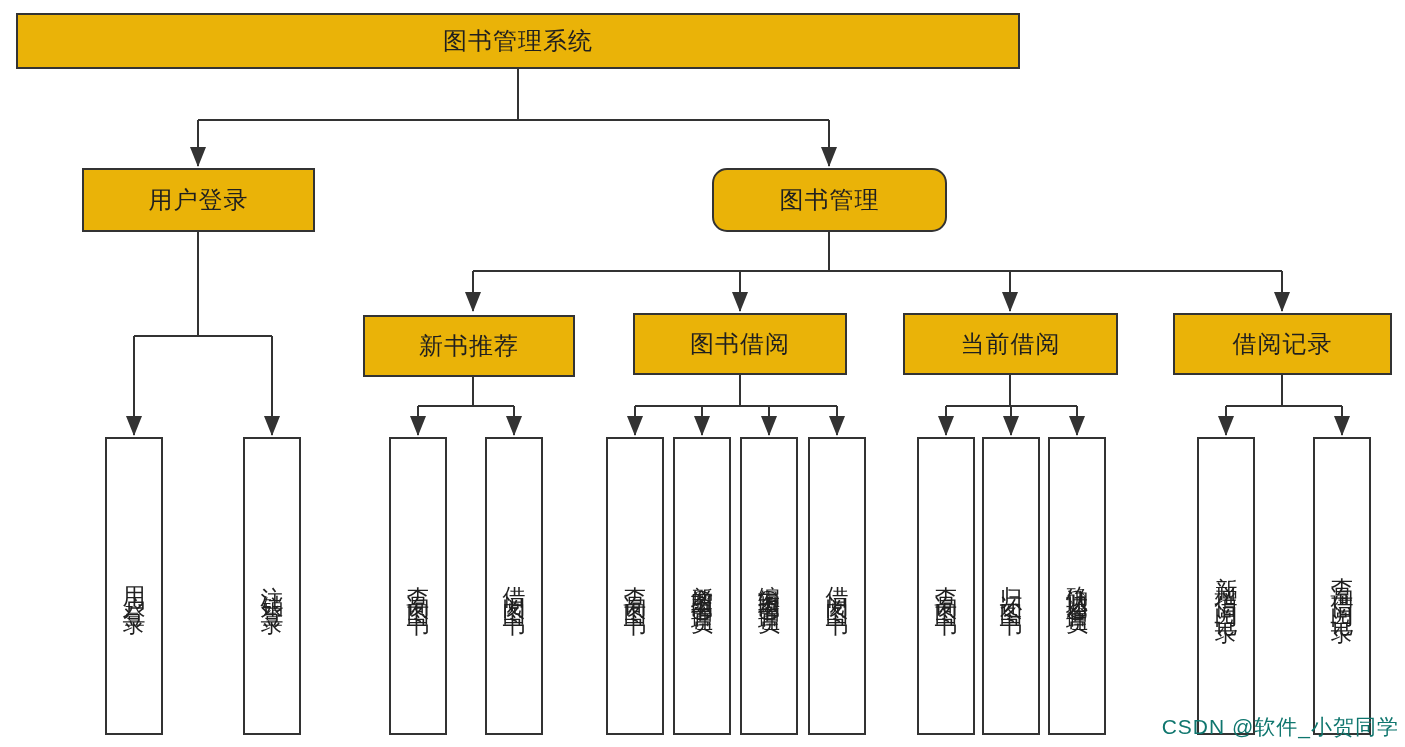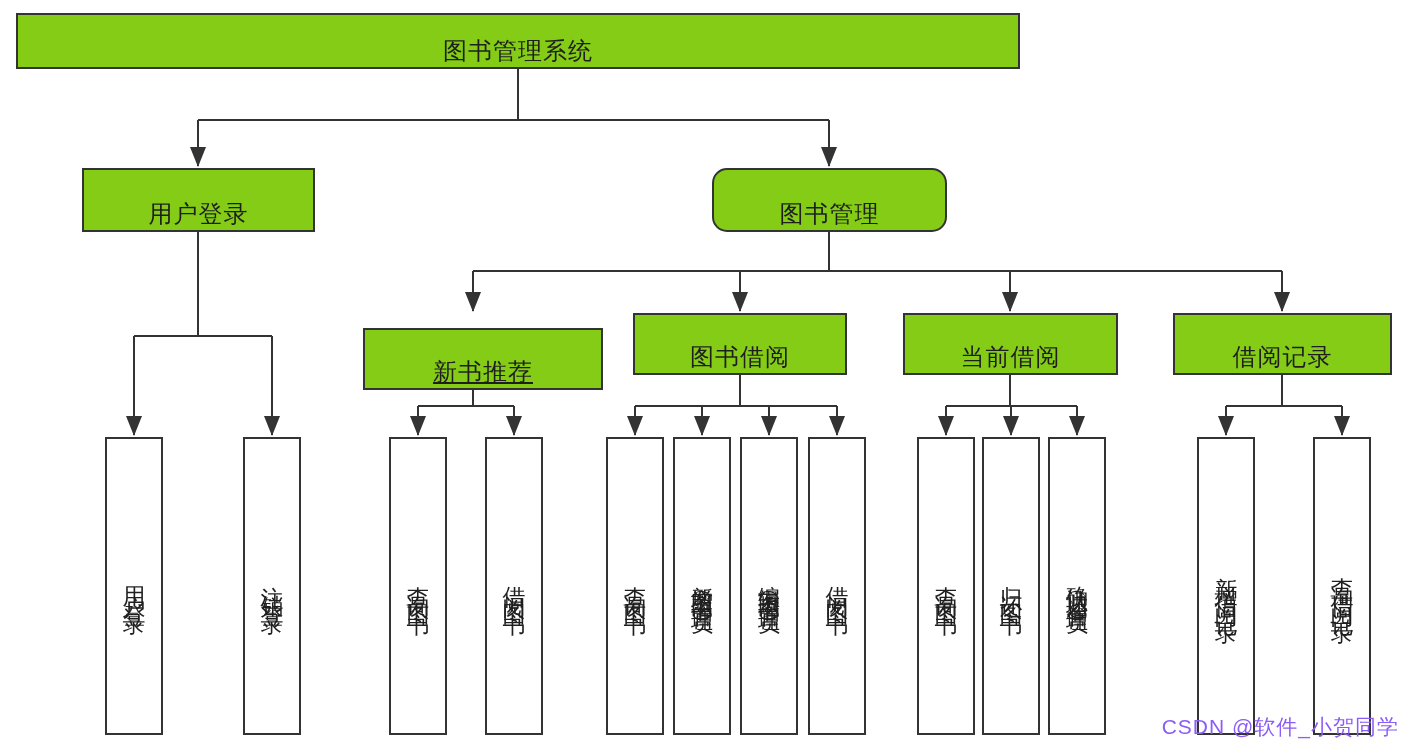--- a/index.html
+++ b/index.html
@@ -1,28 +1,28 @@
 <!DOCTYPE html>
 <html><head>
 <meta charset="utf-8">
 <style>
   html,body{margin:0;padding:0;background:#ffffff;}
   body{font-family:"Liberation Sans","DejaVu Sans",sans-serif;color:#1f1f1f;}
   .stage{position:relative;width:1405px;height:747px;background:#ffffff;overflow:hidden;}
   svg.wires{position:absolute;left:0;top:0;z-index:1;}
-  .node{position:absolute;background:#84cc16;border:2px solid #333333;box-sizing:border-box;
-        display:flex;align-items:flex-end;justify-content:center;z-index:2;}
+  .node{position:absolute;background:#eab308;border:2px solid #333333;box-sizing:border-box;
+        display:flex;align-items:center;justify-content:center;z-index:2;}
   .node .lbl{font-size:24px;letter-spacing:1px;white-space:nowrap;}
   .leaf{position:absolute;width:58px;height:298px;top:437px;background:#ffffff;
         border:2px solid #333333;box-sizing:border-box;display:flex;align-items:center;
         justify-content:center;z-index:2;}
   .leaf .vlbl{writing-mode:vertical-rl;text-orientation:mixed;font-size:23px;
         line-height:1;letter-spacing:9px;white-space:nowrap;}
   .leaf .vlbl.tight{font-size:22px;letter-spacing:4px;}
-  .watermark{position:absolute;right:6px;bottom:6px;font-size:21px;color:#8b5cf6;
+  .watermark{position:absolute;right:6px;bottom:6px;font-size:21px;color:#0f766e;
         z-index:3;letter-spacing:1px;}
 </style>
 </head>
 <body>
 
 <div class="stage">
 
   <svg class="wires" width="1405" height="747" viewBox="0 0 1405 747">
     <defs>
       <marker id="arrow" viewBox="0 0 10 8" refX="9.5" refY="4" orient="auto" markerWidth="10" markerHeight="8">
@@ -77,21 +77,21 @@
     <span class="lbl">图书管理系统</span>
   </div>
 
   <div class="node" style="left:82px;top:168px;width:233px;height:64px;">
     <span class="lbl">用户登录</span>
   </div>
   <div class="node" style="left:712px;top:168px;width:235px;height:64px;border-radius:15px;">
     <span class="lbl">图书管理</span>
   </div>
 
-  <div class="node" style="left:363px;top:328px;width:240px;height:62px;text-decoration:underline;">
+  <div class="node" style="left:363px;top:315px;width:212px;height:62px;">
     <span class="lbl">新书推荐</span>
   </div>
   <div class="node" style="left:903px;top:313px;width:215px;height:62px;">
     <span class="lbl">当前借阅</span>
   </div>
   <div class="node" style="left:633px;top:313px;width:214px;height:62px;">
     <span class="lbl">图书借阅</span>
   </div>
   <div class="node" style="left:1173px;top:313px;width:219px;height:62px;">
     <span class="lbl">借阅记录</span>

